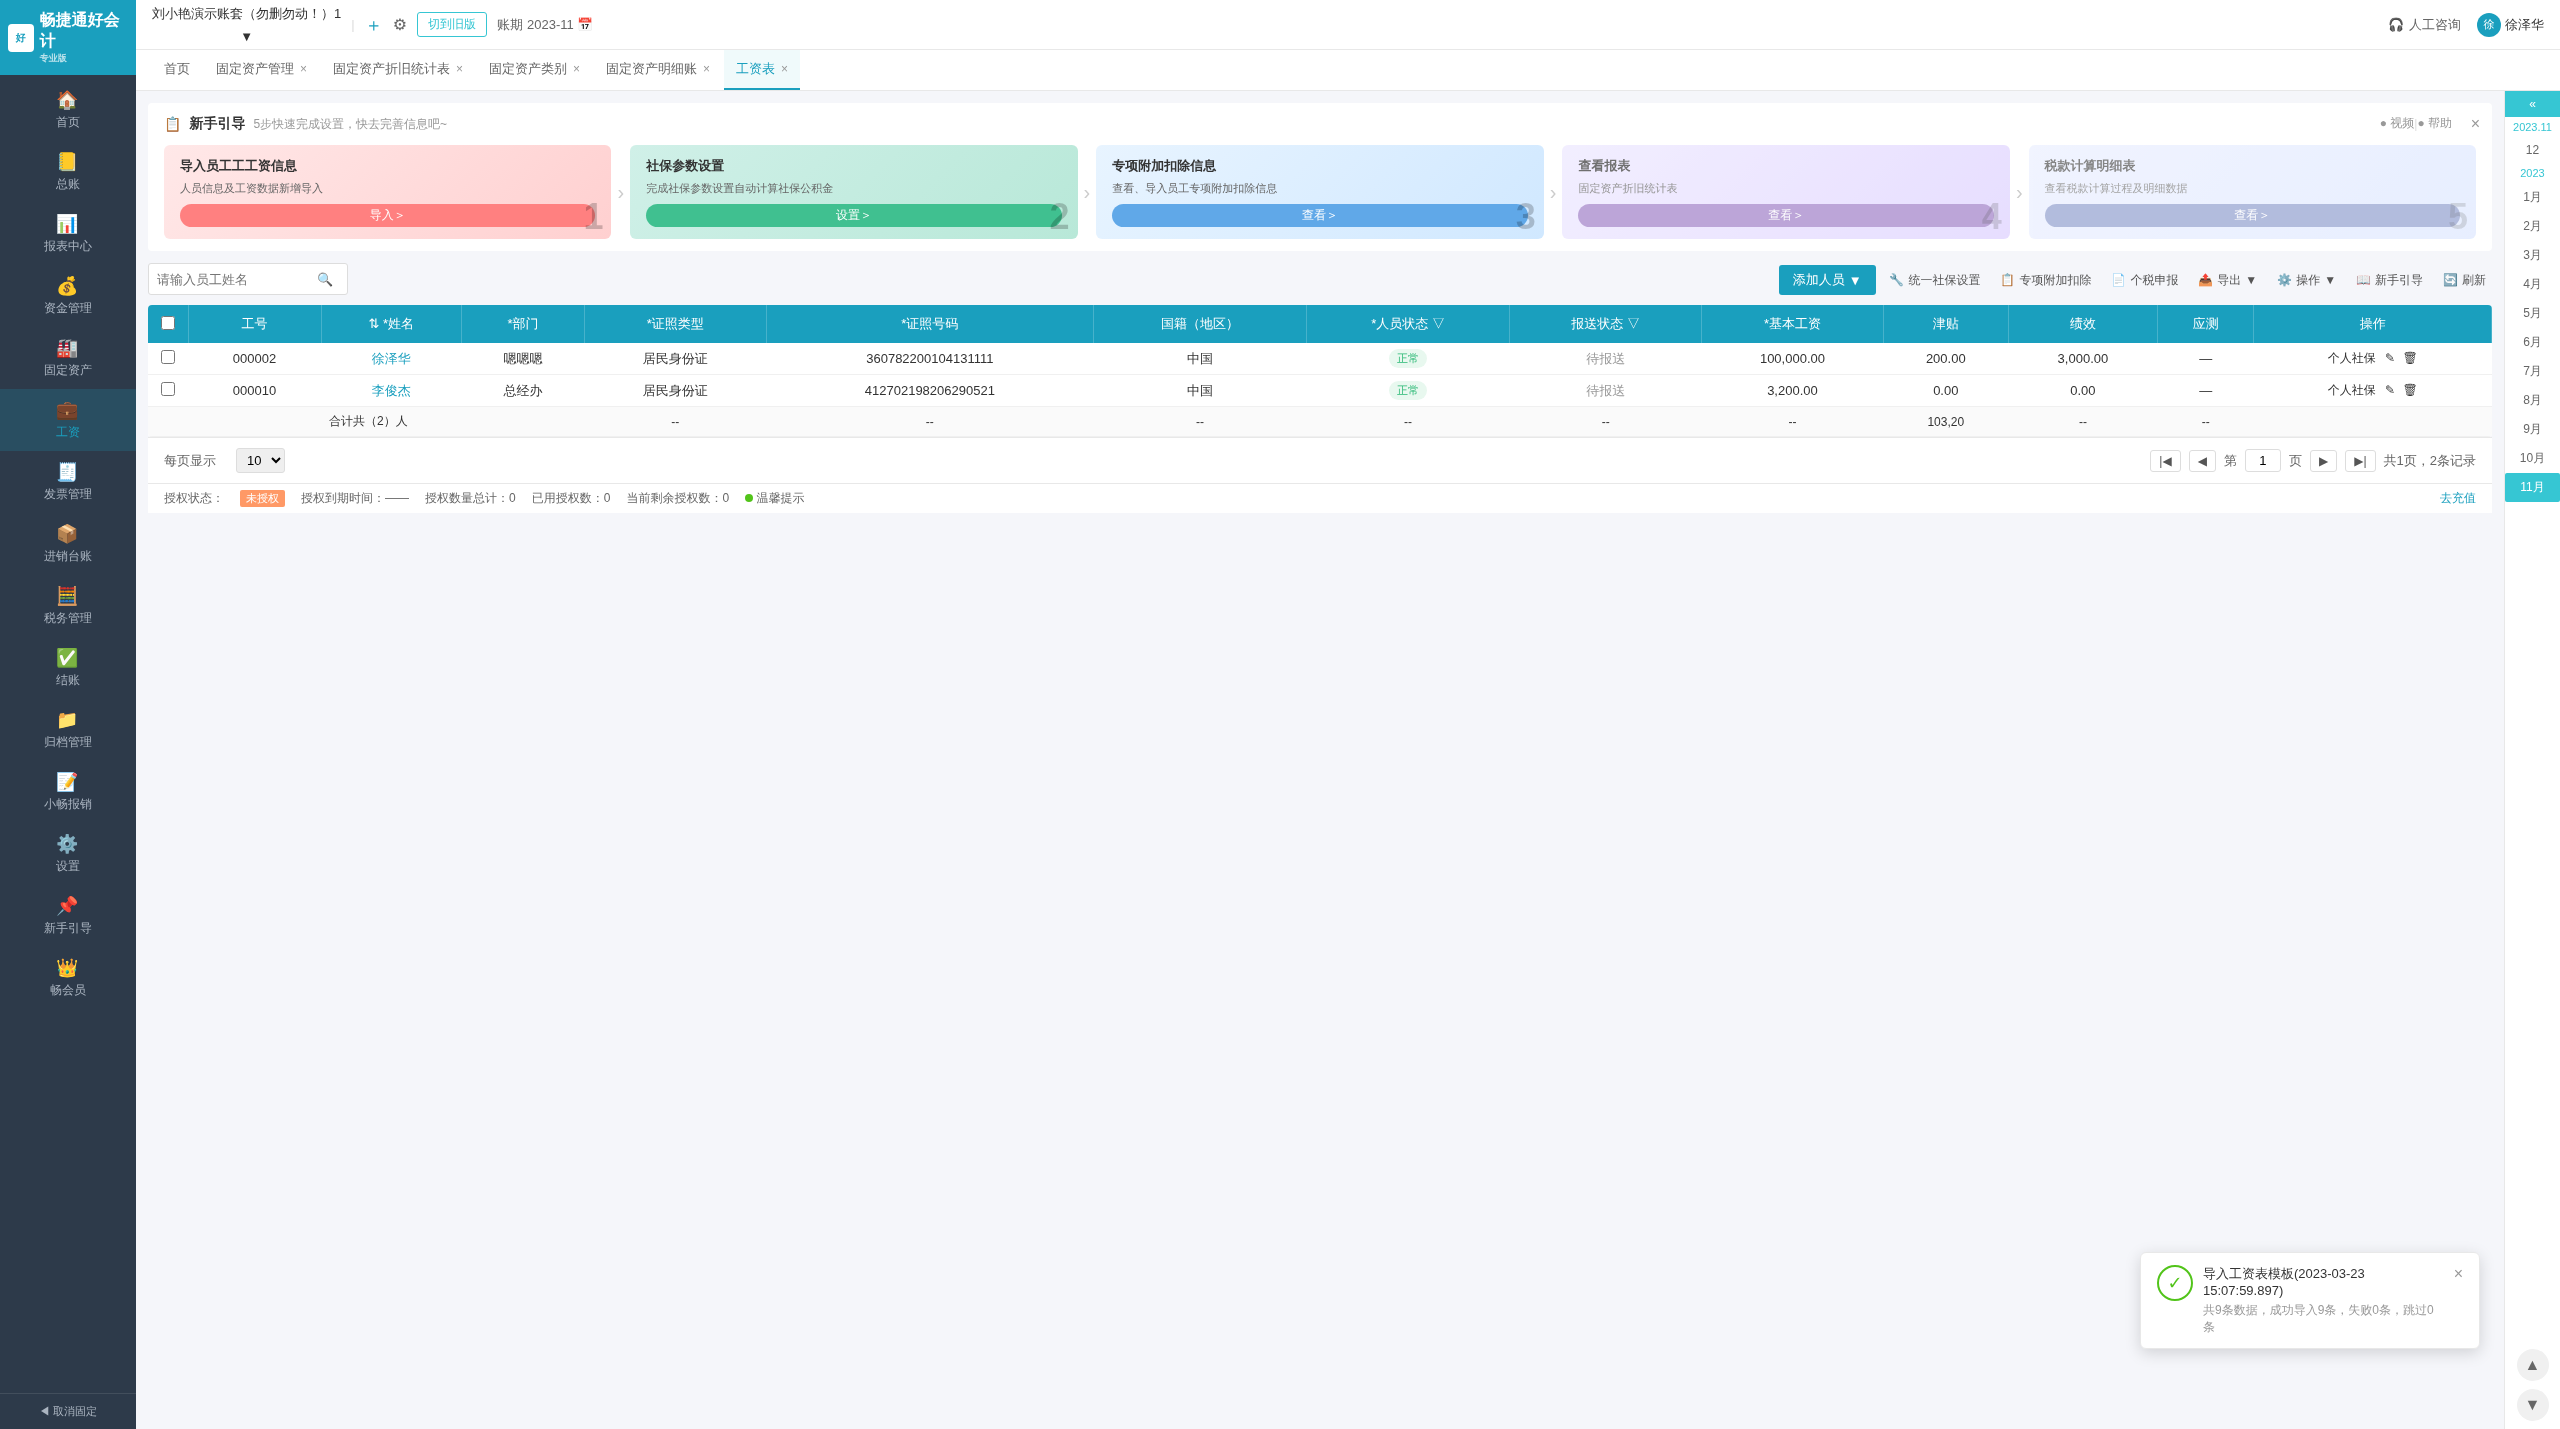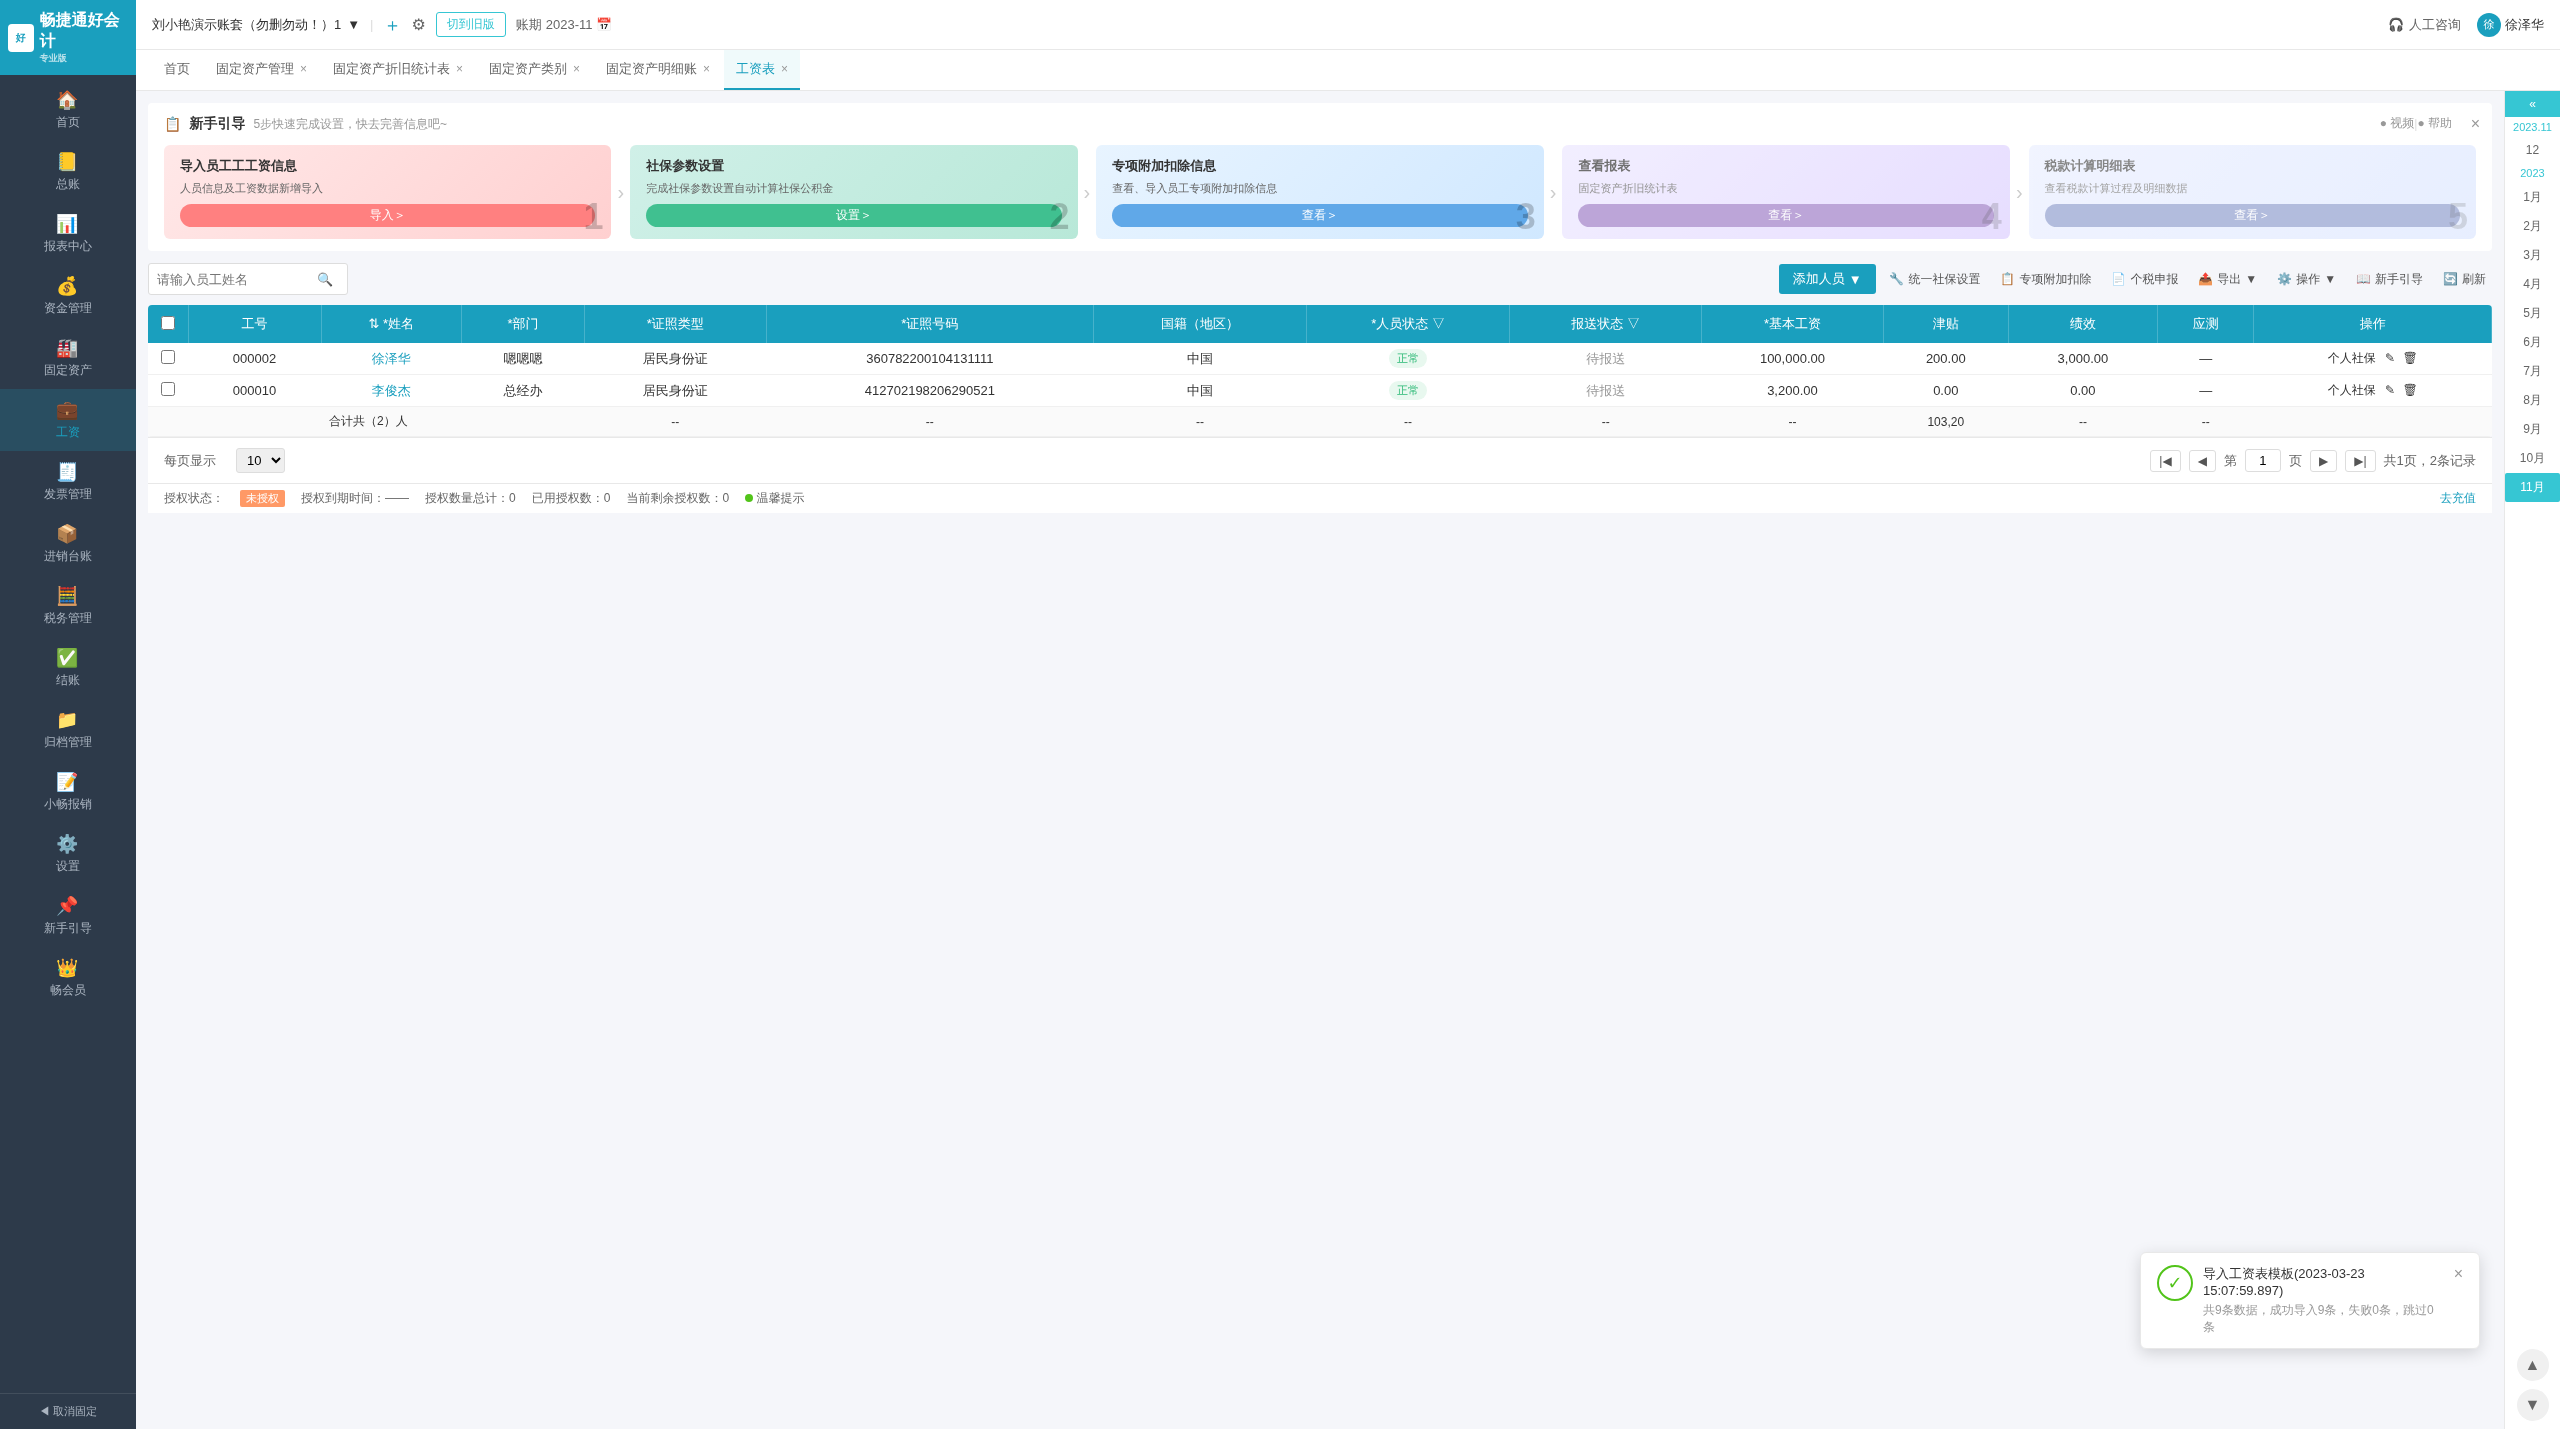--- a/index.html
+++ b/index.html
@@ -80,20 +80,21 @@
       border-bottom: 1px solid #e8e8e8;
       flex-shrink: 0;
     }
     .topbar-account {
       display: flex;
       align-items: center;
       gap: 6px;
       font-size: 13px;
       color: #333;
       cursor: pointer;
+      flex-direction: column;
     }
     .topbar-sep { color: #ddd; }
     .topbar-btn {
       border: 1px solid #36c6d3;
       background: white;
       color: #36c6d3;
       padding: 3px 10px;
       border-radius: 3px;
       cursor: pointer;
       font-size: 12px;
@@ -260,21 +261,21 @@
     }
     .btn-red { background: #ff8080; }
     .btn-green { background: #40c090; }
     .btn-blue { background: #60a8e8; }
     .btn-purple { background: #a080c8; }
     .btn-indigo { background: #8090c8; }
 
     
     .toolbar {
       display: flex;
-      align-items: center;
+      align-items: flex-end;
       gap: 10px;
       margin-bottom: 10px;
       flex-wrap: wrap;
     }
     .search-input-wrap {
       display: flex;
       align-items: center;
       border: 1px solid #ddd;
       border-radius: 3px;
       background: white;

